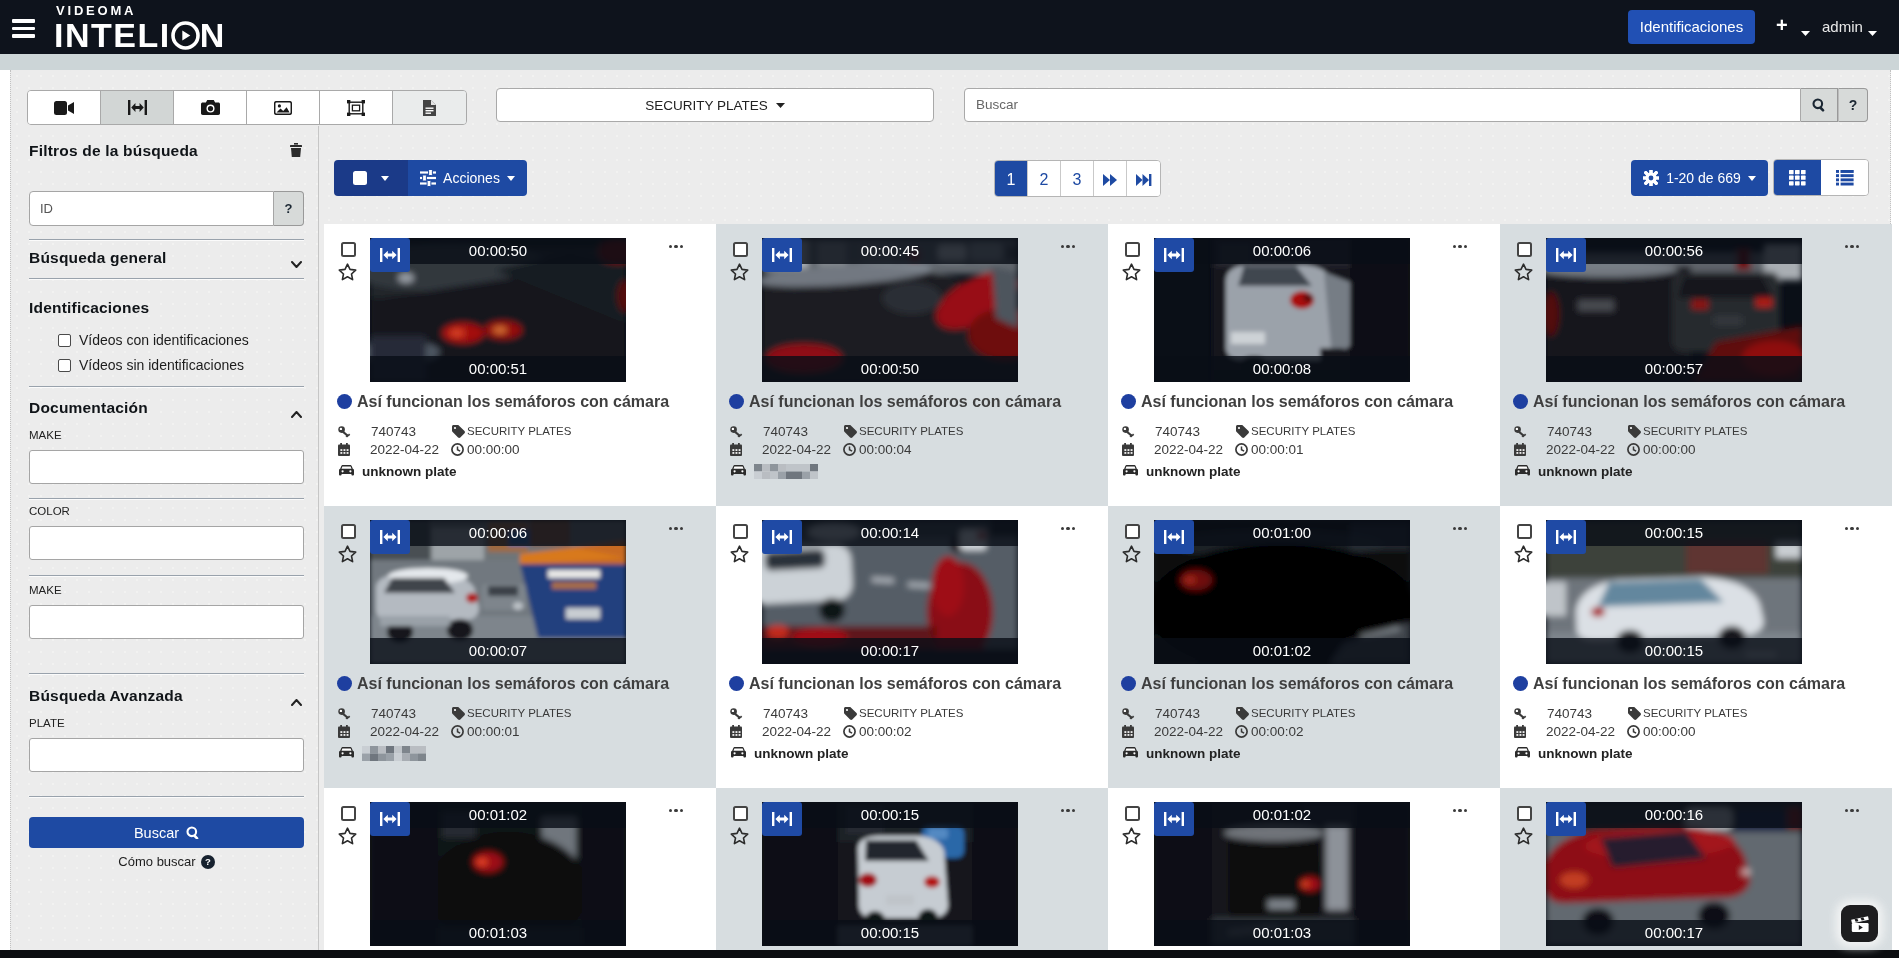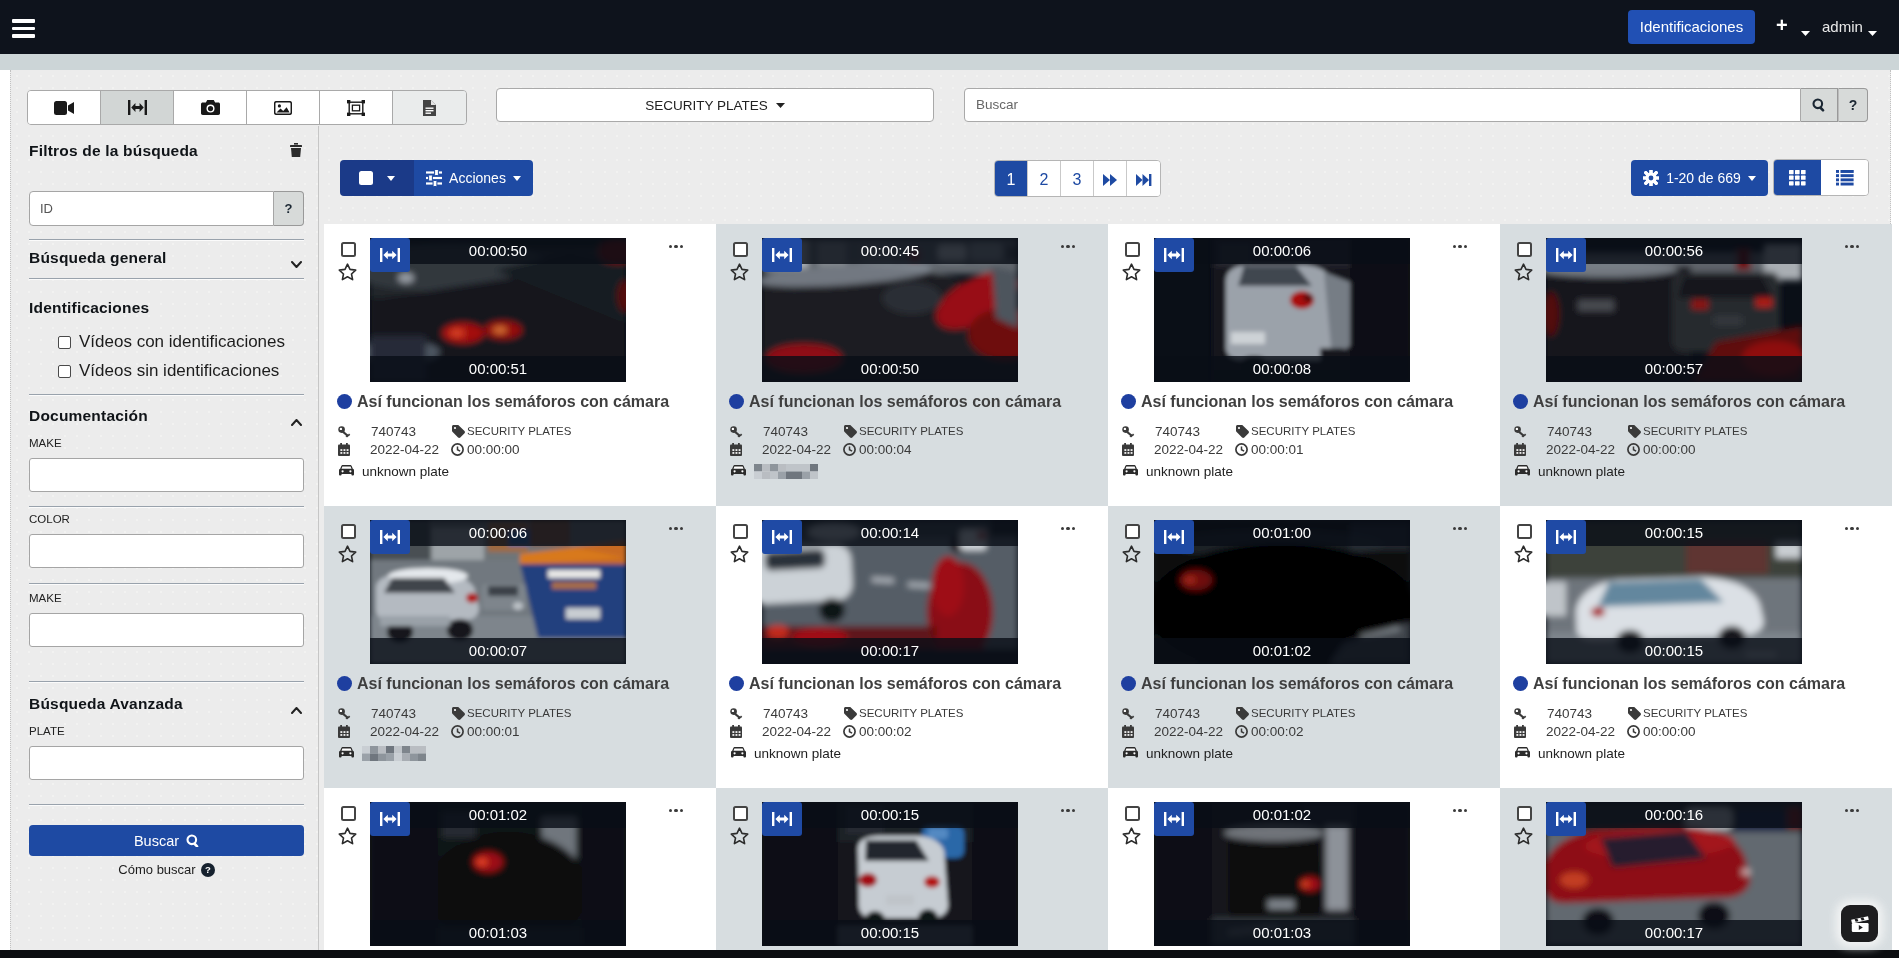--- a/index.html
+++ b/index.html
@@ -36,28 +36,28 @@
 padding:0 14px 0 18px;font-size:13px;color:#1c1c1c}
 .sb-h{font-size:15.5px;font-weight:bold;color:#101418;position:relative;letter-spacing:.2px}
 .sb-hr{border:none;border-top:1px solid #99a2ac;box-shadow:0 1px 0 #fbfbfb;margin:0}
 .sb-inpgrp{display:flex;height:35px}
 .sb-inpgrp .si{flex:1;background:#fff;border:1px solid #a5a5a5;border-radius:4px 0 0 4px;
 font-size:13px;color:#555;line-height:33px;padding-left:10px}
 .sb-inpgrp .sq{width:30px;background:#d7dad9;border:1px solid #999;border-left:none;border-radius:0 4px 4px 0;
 text-align:center;line-height:33px;font-weight:bold;font-size:13px;color:#1b2733}
 .sb-lbl{font-size:11.5px;color:#222;margin-bottom:9px}
 .sb-inp{width:100%;height:34px;background:#fff;border:1px solid #a5a5a5;border-radius:3px}
-.sb-cb{display:flex;align-items:center;margin:0 0 9px 29px;font-size:17px}
+.sb-cb{display:flex;align-items:center;margin:0 0 9px 29px;font-size:14px}
 .sb-cb .box{width:13px;height:13px;border:1.5px solid #4a4a4a;border-radius:2px;background:#fff;margin-right:8px}
 .buscar{width:100%;height:31px;background:#1e4aa3;border-radius:4px;color:#fff;font-size:14.5px;
 display:flex;align-items:center;justify-content:center;gap:7px}
 .como{text-align:right;font-size:13px;color:#1d1d1d;margin-top:6px;display:flex;justify-content:center;align-items:center;gap:5px}
 .content{position:absolute;left:313px;top:56px;width:1568px;height:824px}
 .arow{position:absolute;left:0;top:0;width:100%;height:80px}
-.selgrp{position:absolute;left:16px;top:34px;display:flex;height:36px;border-radius:4px;overflow:hidden}
+.selgrp{position:absolute;left:10px;top:34px;display:flex;height:36px;border-radius:4px;overflow:hidden}
 .selgrp .s1{width:74px;background:#1b3a88;display:flex;align-items:center;justify-content:center;gap:14px}
 .selgrp .s1 .wsq{width:14px;height:14px;background:#fff;border-radius:2.5px}
 .selgrp .s2{width:119px;background:#1e4aa3;display:flex;align-items:center;justify-content:center;gap:7px;
 color:#fff;font-size:14px}
 .pager{position:absolute;left:670px;top:34px;display:flex;height:37px;border-radius:4px;overflow:hidden;border:1px solid #b5b5b5;background:#fff}
 .pager .pg{width:33px;height:37px;border-right:1px solid #c9c9c9;color:#1e4aa3;font-size:16px;text-align:center;
 line-height:36px;background:#fff;display:flex;align-items:center;justify-content:center}
 .pager .pg:last-child{border-right:none}
 .pager .pg.on{background:#1e4aa3;color:#fff}
 .gearbtn{position:absolute;left:1307px;top:34px;width:137px;height:36px;background:#1e4aa3;border-radius:4px;
@@ -83,21 +83,21 @@
 .tdot{display:inline-block;width:15px;height:15px;border-radius:50%;background:#1e3fa0;margin-right:5px;vertical-align:-2px}
 .meta{position:absolute;left:14px;font-size:13.5px;color:#3a3a3a;white-space:nowrap}
 .m1{top:200px}.m2{top:218px}.m3{top:240px}
 .meta svg{vertical-align:-2px}
 .mt{margin-left:20px}
 .c2 svg,.c2b svg{vertical-align:-2px}
 .c2{position:absolute;left:114px}
 .mt2{position:absolute;left:129px;font-size:11.5px;top:1px}
 .c2b{position:absolute;left:113px}
 .mt2b{position:absolute;left:129px}
-.m3 .plate-txt{font-weight:normal;color:#222;margin-left:7px}
+.m3 .plate-txt{font-weight:bold;color:#222;margin-left:7px}
 .m3 .plate-img{margin-left:7px}
 .footer{position:absolute;left:0;top:950px;width:1899px;height:8px;background:#0b0d10}
 .fab{position:absolute;left:1841px;top:905px;width:37px;height:37px;background:#1d1d1f;border-radius:9px;
 box-shadow:0 0 10px 5px rgba(244,246,246,.95);display:flex;align-items:center;justify-content:center}
 </style></head>
 <body>
 <svg width="0" height="0" style="position:absolute">
     <defs>
 <filter id="bl3" x="-20%" y="-20%" width="140%" height="140%">
         <feGaussianBlur stdDeviation="3"></feGaussianBlur>
@@ -105,20 +105,27 @@
 <filter id="bl2" x="-20%" y="-20%" width="140%" height="140%">
         <feGaussianBlur stdDeviation="2"></feGaussianBlur>
       </filter>
 </defs>
   </svg>
 <div class="nav">
   <div class="burger">
       <i></i>
       <i></i>
       <i></i>
+    </div>
+  <div class="logo">
+      <div class="l1">VIDEOMA</div>
+      <div class="l2">INTELI<svg width="29" height="29" viewBox="0 0 29 29" style="vertical-align:-3px">
+          <circle cx="14.5" cy="14.5" r="12.5" fill="none" stroke="#fff" stroke-width="3.6"></circle>
+<path d="M11.3 9.5l8 5-8 5z" fill="#fff"></path>
+        </svg>N</div>
     </div>
   <div class="idbtn">Identificaciones</div>
   <div class="navplus">+</div>
   <div class="navitem" style="left:1801px;top:22px"><svg width="9" height="5" viewBox="0 0 9 5" style="">
         <path d="M0 0h9L4.5 5z" fill="#fff"></path>
       </svg></div>
   <div class="navitem" style="left:1822px">admin</div>
   <div class="navitem" style="left:1868px;top:22px"><svg width="9" height="5" viewBox="0 0 9 5" style="">
         <path d="M0 0h9L4.5 5z" fill="#fff"></path>
       </svg></div>

